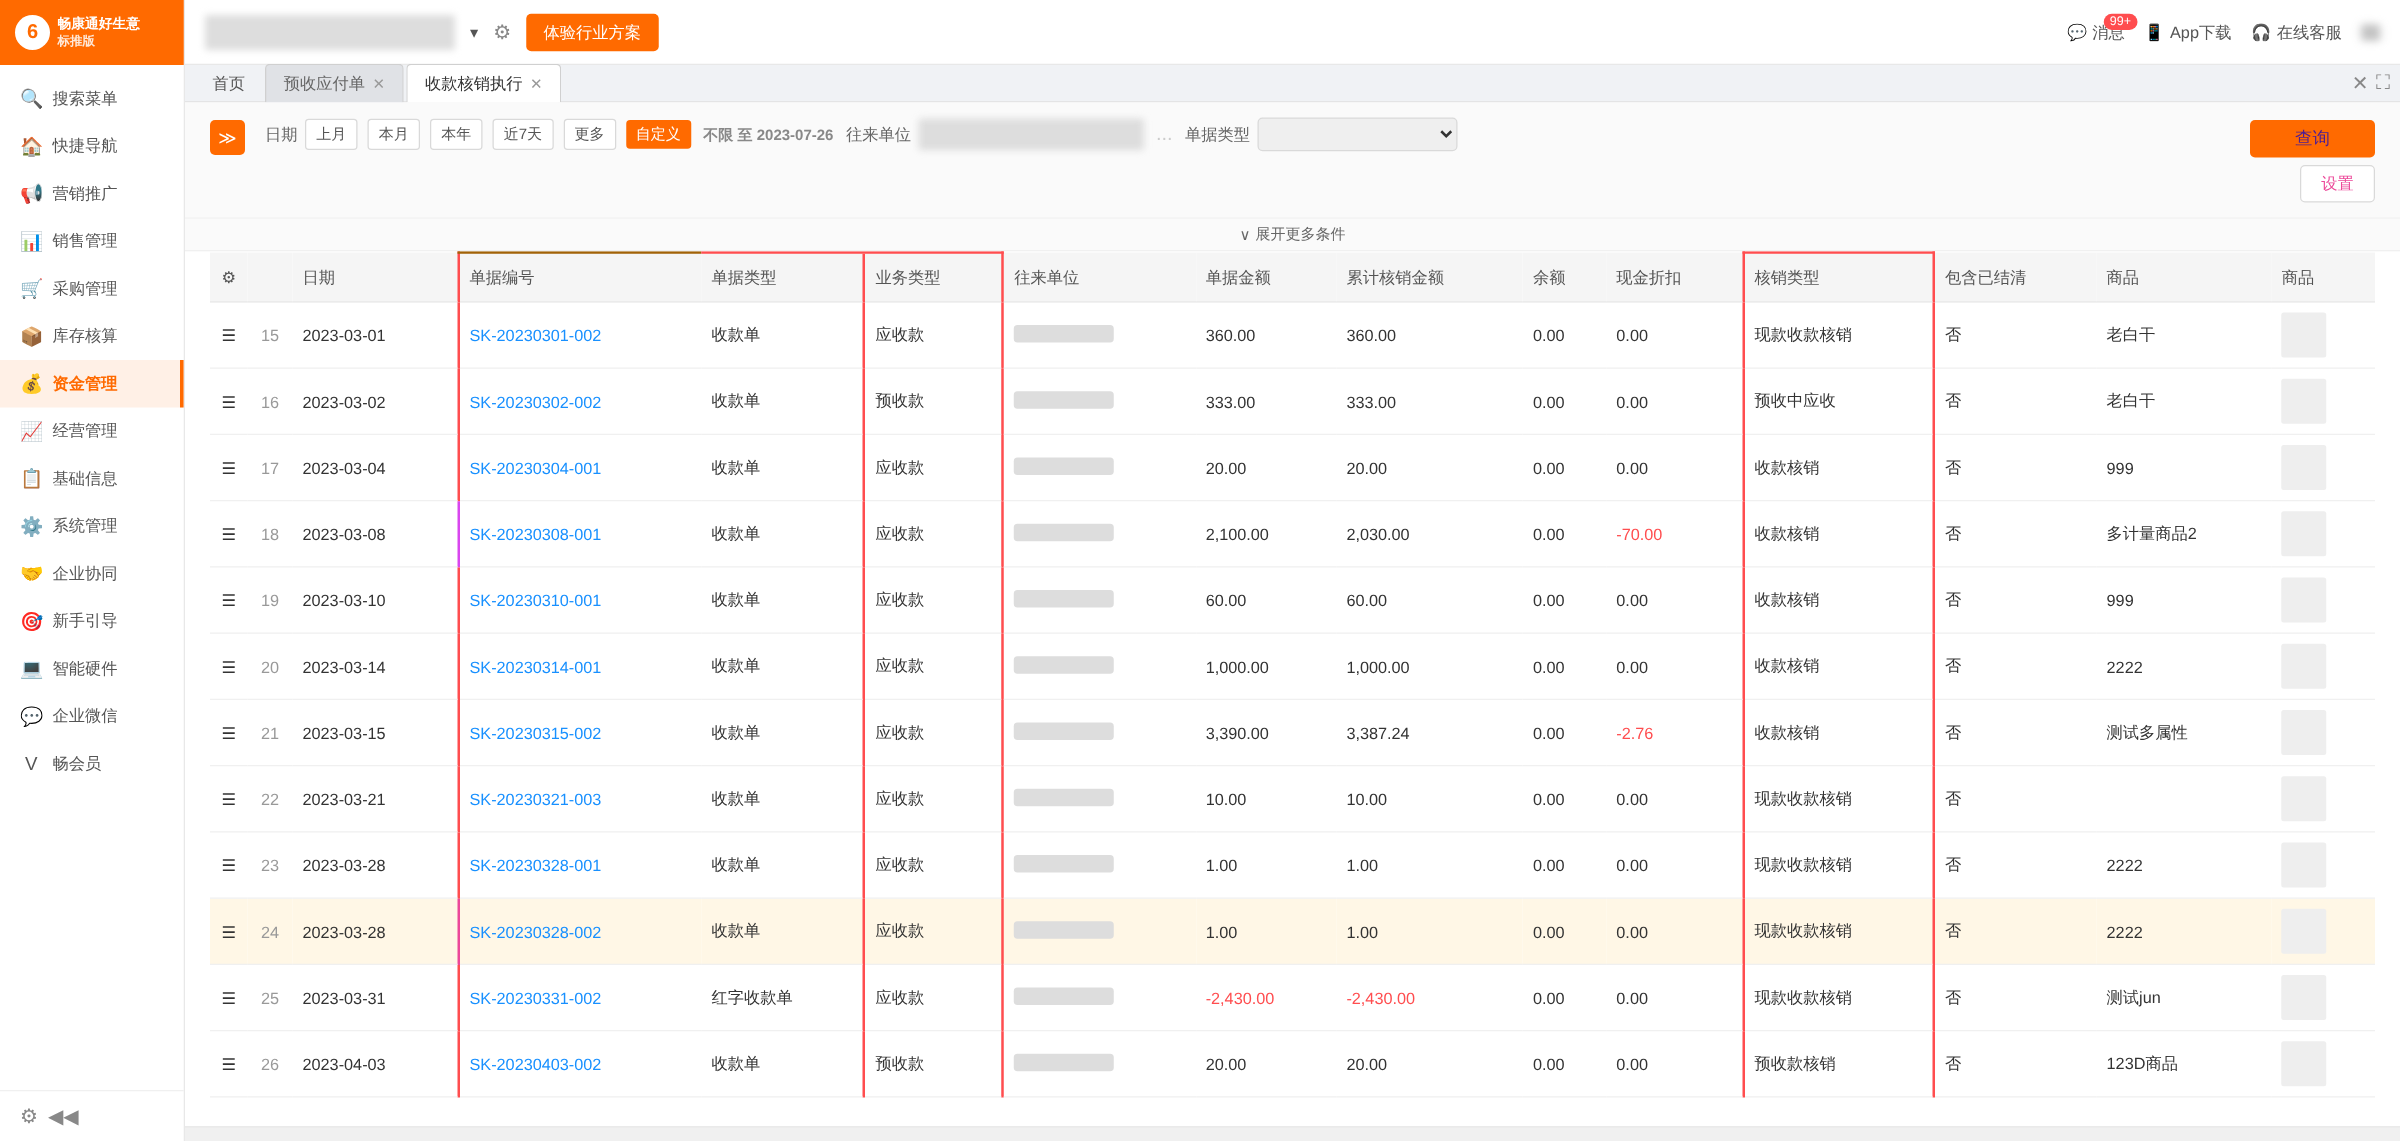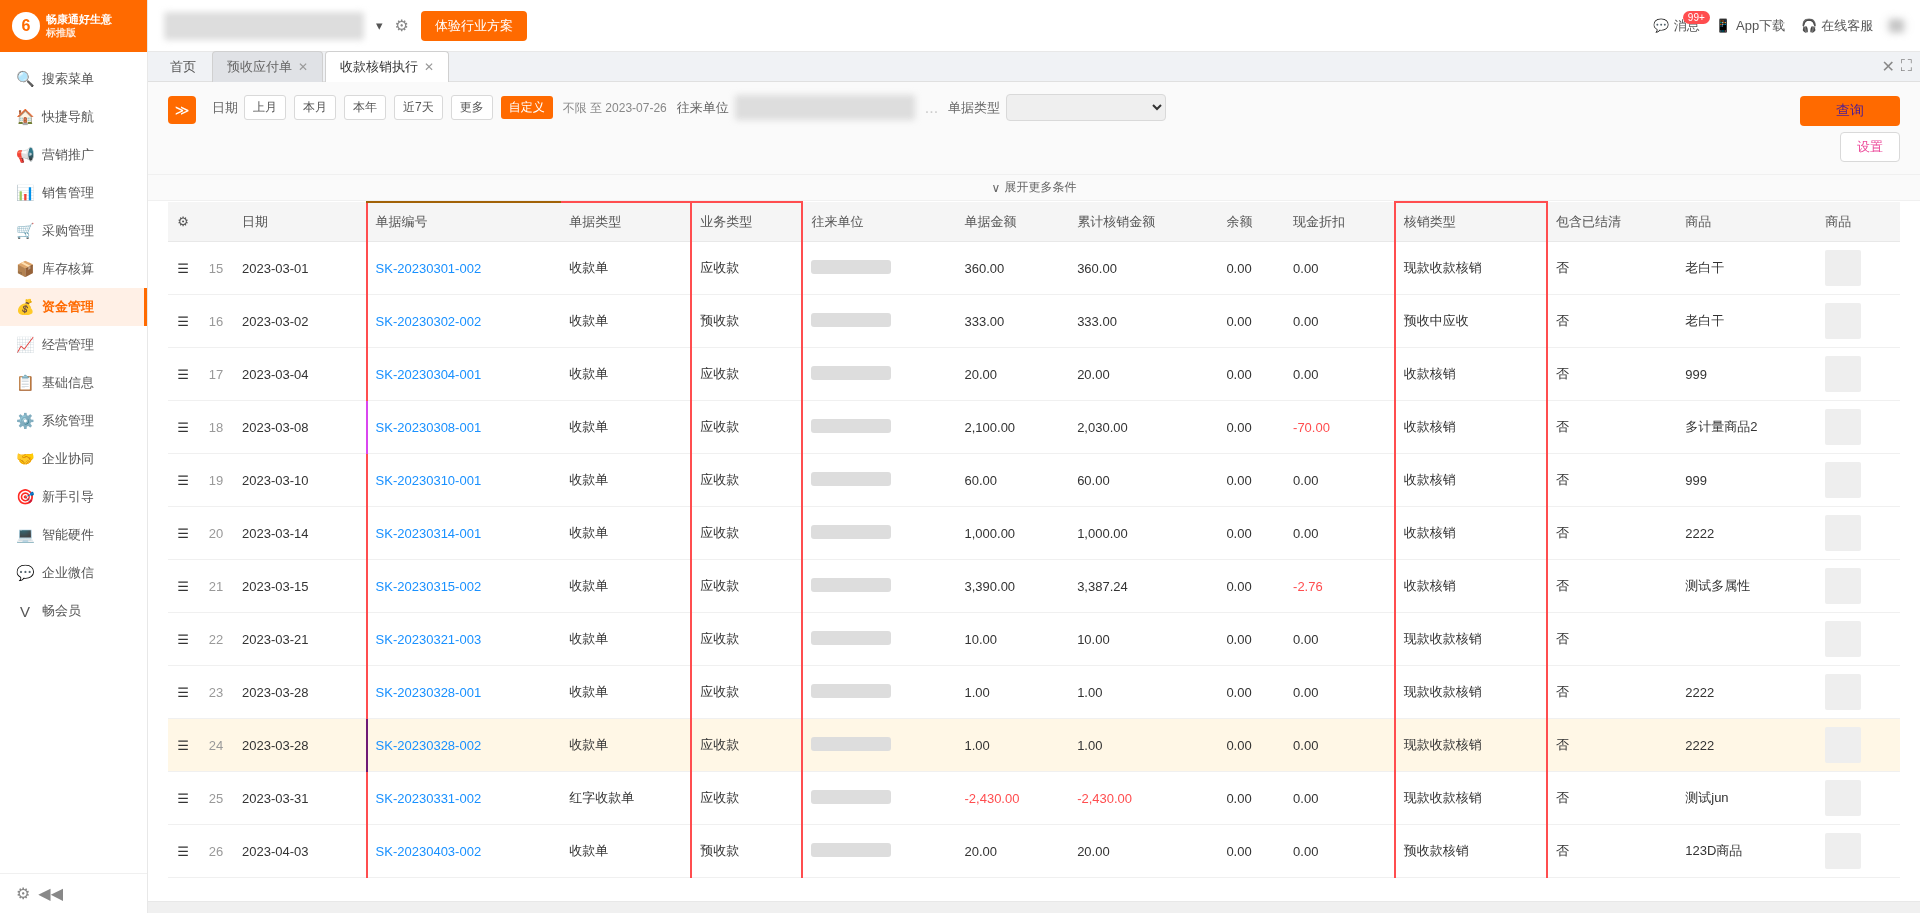--- a/index.html
+++ b/index.html
@@ -53,21 +53,21 @@
 
     
     .filter-bar { padding: 12px 20px; background: #fafafa; border-bottom: 1px solid #f0f0f0; display: flex; align-items: flex-start; gap: 16px; }
     .filter-toggle { width: 28px; height: 28px; background: #ff6a00; color: #fff; border: none; border-radius: 4px; cursor: pointer; display: flex; align-items: center; justify-content: center; font-size: 14px; flex-shrink: 0; margin-top: 2px; }
     .filter-fields { flex: 1; display: flex; flex-wrap: wrap; gap: 10px; align-items: center; }
     .filter-group { display: flex; align-items: center; gap: 6px; }
     .filter-label { color: #666; font-size: 13px; white-space: nowrap; }
     .filter-date-group { display: flex; align-items: center; gap: 8px; }
     .filter-date-btn { background: #fff; border: 1px solid #d9d9d9; border-radius: 3px; padding: 3px 8px; cursor: pointer; font-size: 12px; color: #555; }
     .filter-custom { background: #ff6a00; color: #fff; border: none; border-radius: 3px; padding: 3px 8px; cursor: pointer; font-size: 12px; }
-    .filter-date-range { font-size: 12px; color: #888; margin-top: 2px; display: block; }
+    .filter-date-range { font-size: 12px; color: #888; margin-top: 2px; display: block; font-weight: bold; }
     .filter-input { border: 1px solid #d9d9d9; border-radius: 4px; padding: 4px 10px; font-size: 13px; color: #333; width: 180px; }
     .filter-select { border: 1px solid #d9d9d9; border-radius: 4px; padding: 4px 10px; font-size: 13px; color: #333; width: 160px; }
     .filter-dots { color: #ccc; font-size: 16px; cursor: pointer; }
     .btn-query { background: #ff6a00; color: #4c1d95; border: none; border-radius: 4px; padding: 6px 20px; cursor: pointer; font-size: 14px; }
     .btn-settings { background: #fff; border: 1px solid #d9d9d9; border-radius: 4px; padding: 5px 16px; cursor: pointer; font-size: 13px; color: #ec4899; margin-left: 40px; }
     .filter-expand { display: flex; align-items: center; justify-content: center; padding: 4px 0; color: #666; font-size: 12px; cursor: pointer; border-bottom: 1px solid #f0f0f0; gap: 4px; background: #fafafa; }
 
     
     .table-container { flex: 1; overflow: auto; padding: 0 20px; }
     table { width: 100%; border-collapse: collapse; font-size: 13px; }
@@ -430,21 +430,21 @@
     <td class="">0.00</td>
     <td style="border-left:2px solid #ff4d4f; border-right:2px solid #ff4d4f;">现款收款核销</td>
     <td>否</td>
     <td>2222</td>
     <td><span style="display:inline-block;width:36px;height:36px;background:#eee;border-radius:2px;vertical-align:middle;"></span></td>
   </tr>
             <tr class="highlighted">
     <td class="col-settings-icon">☰</td>
     <td class="col-index">24</td>
     <td>2023-03-28</td>
-    <td style="border-left:2px solid #701a75;"><a class="td-link">SK-20230328-002</a></td>
+    <td style="border-left:2px solid #ec4899;"><a class="td-link">SK-20230328-002</a></td>
     <td>收款单</td>
     <td style="border-left:2px solid #ff4d4f; border-right:2px solid #ff4d4f;">应收款</td>
     <td><span style="display:inline-block;width:80px;height:14px;background:#ddd;border-radius:3px;"></span></td>
     <td class="">1.00</td>
     <td class="">1.00</td>
     <td>0.00</td>
     <td class="">0.00</td>
     <td style="border-left:2px solid #ff4d4f; border-right:2px solid #ff4d4f;">现款收款核销</td>
     <td>否</td>
     <td>2222</td>

